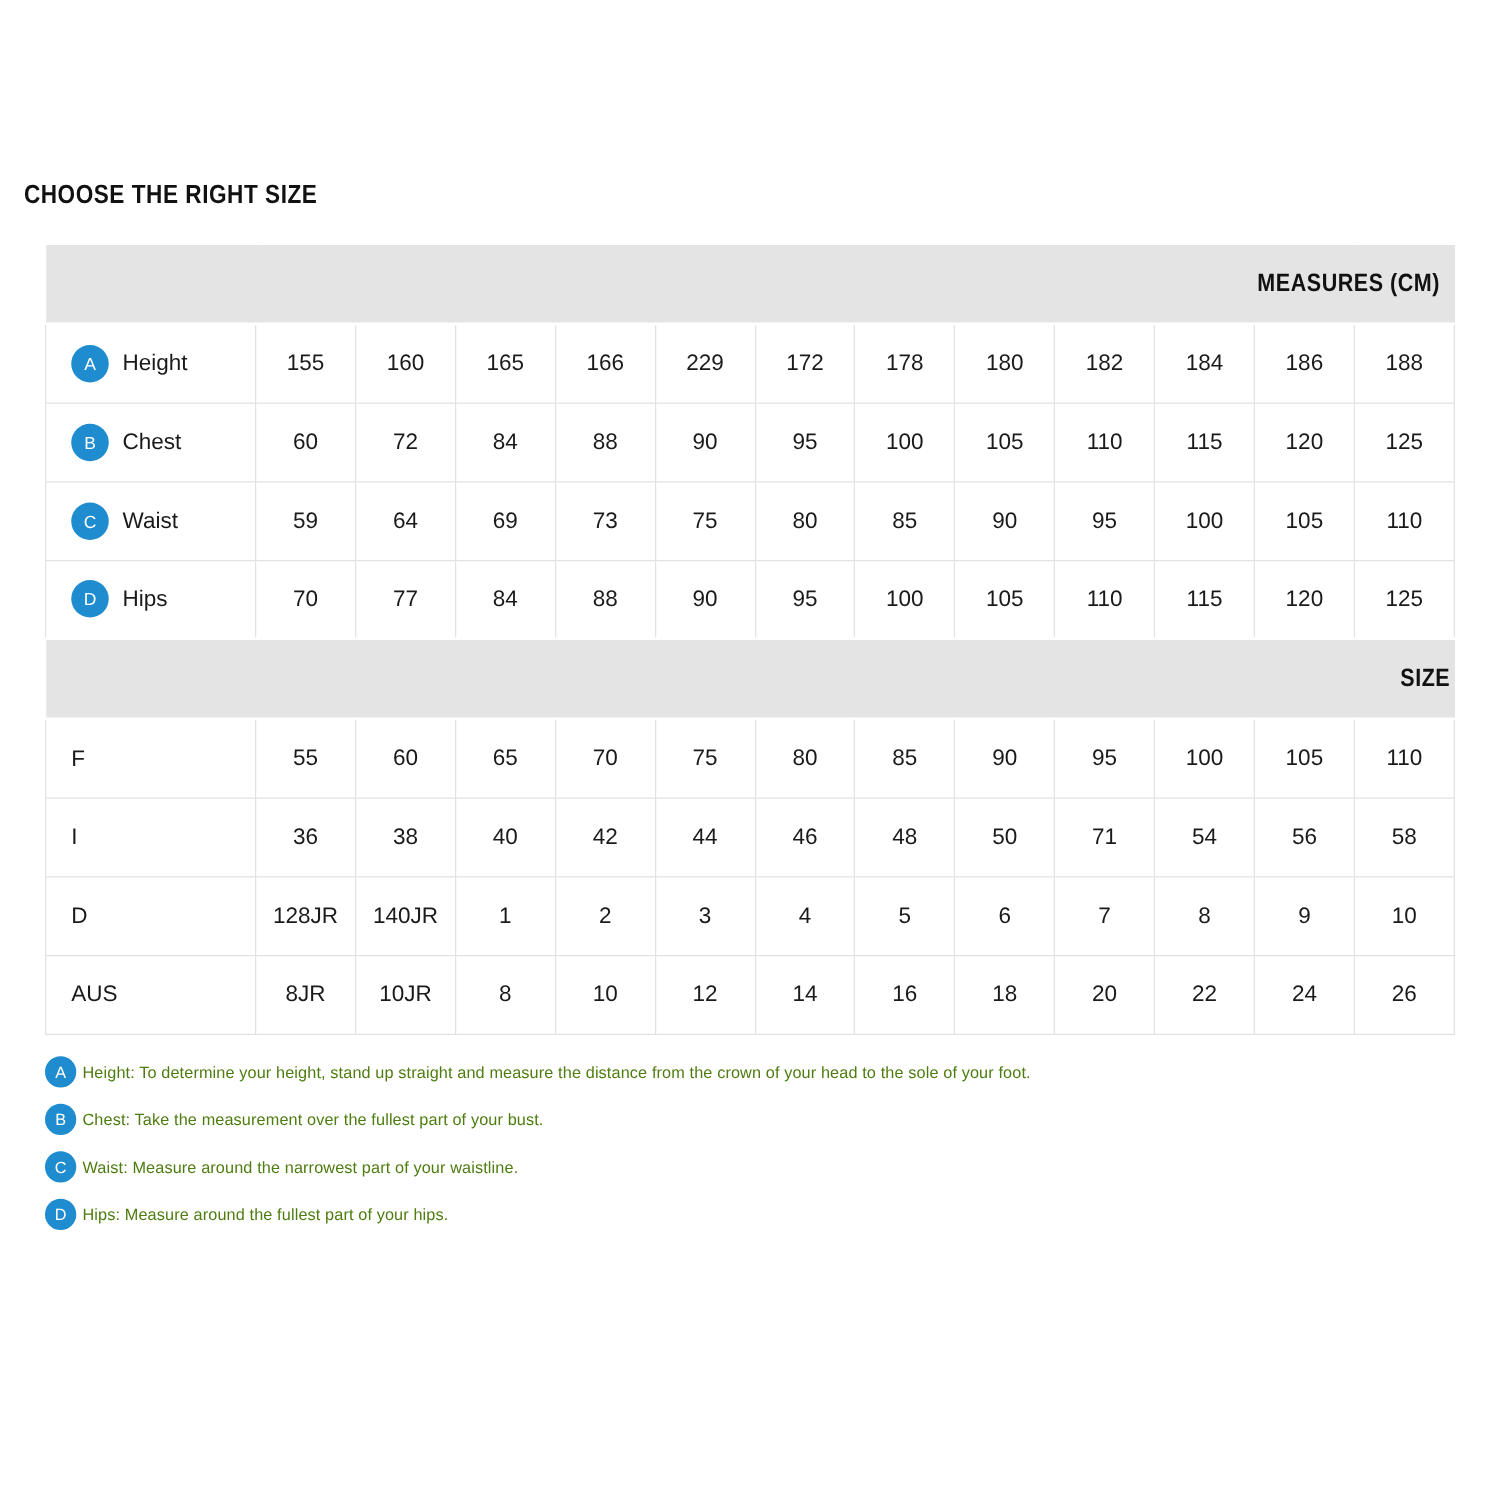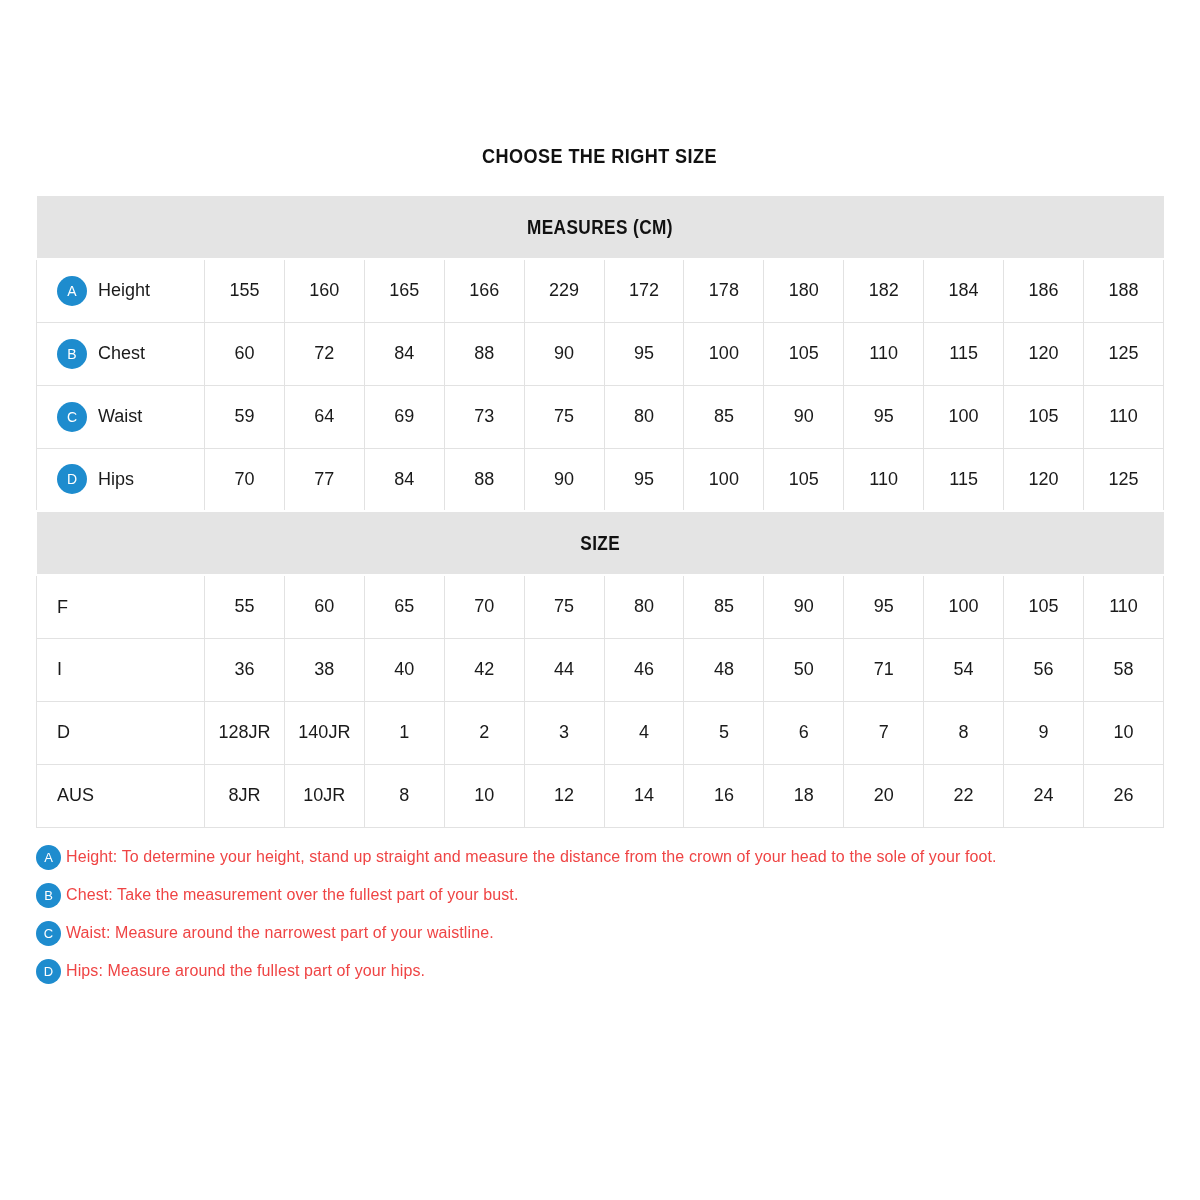--- a/index.html
+++ b/index.html
@@ -6,21 +6,20 @@
   html, body { width: 1200px; height: 1200px; }
   body {
     background: #ffffff;
     font-family: "Liberation Sans", sans-serif;
     color: #1a1a1a;
     overflow: hidden;
   }
   .page { width: 1200px; height: 1200px; padding-top: 144px; }
 
   .page-title {
-    text-align: center;
     margin-bottom: 24px;
     height: 26px;
   }
   .page-title span {
     display: inline-block;
     font-size: 21px;
     font-weight: 700;
     letter-spacing: 0.5px;
     transform: scaleX(0.86);
     transform-origin: center;
@@ -31,21 +30,21 @@
     width: 1128px;
     margin: 0 36px;
     border-collapse: collapse;
     table-layout: fixed;
   }
   table.size-chart col.label-col { width: 168px; }
 
   th.band {
     background: #e4e4e4;
     height: 64px;
-    text-align: center;
+    text-align: right;
     vertical-align: middle;
     border: none;
     border-bottom: 2px solid #ffffff;
     border-top: 2px solid #ffffff;
   }
   th.band span {
     display: inline-block;
     font-size: 20px;
     font-weight: 700;
     letter-spacing: 0.5px;
@@ -94,22 +93,22 @@
     width: 25px; height: 25px;
     border-radius: 50%;
     background: #1e8cce;
     color: #ffffff;
     font-size: 13px;
     line-height: 25px;
     text-align: center;
     margin-right: 5px;
   }
   .note-text {
-    font-size: 16px;
-    color: #ef4444;
+    font-size: 13px;
+    color: #4d7c0f;
     letter-spacing: 0.1px;
   }
 </style>
 </head>
 <body>
 
 <div class="page">
 
   <div class="page-title">
     <span>CHOOSE THE RIGHT SIZE</span>

